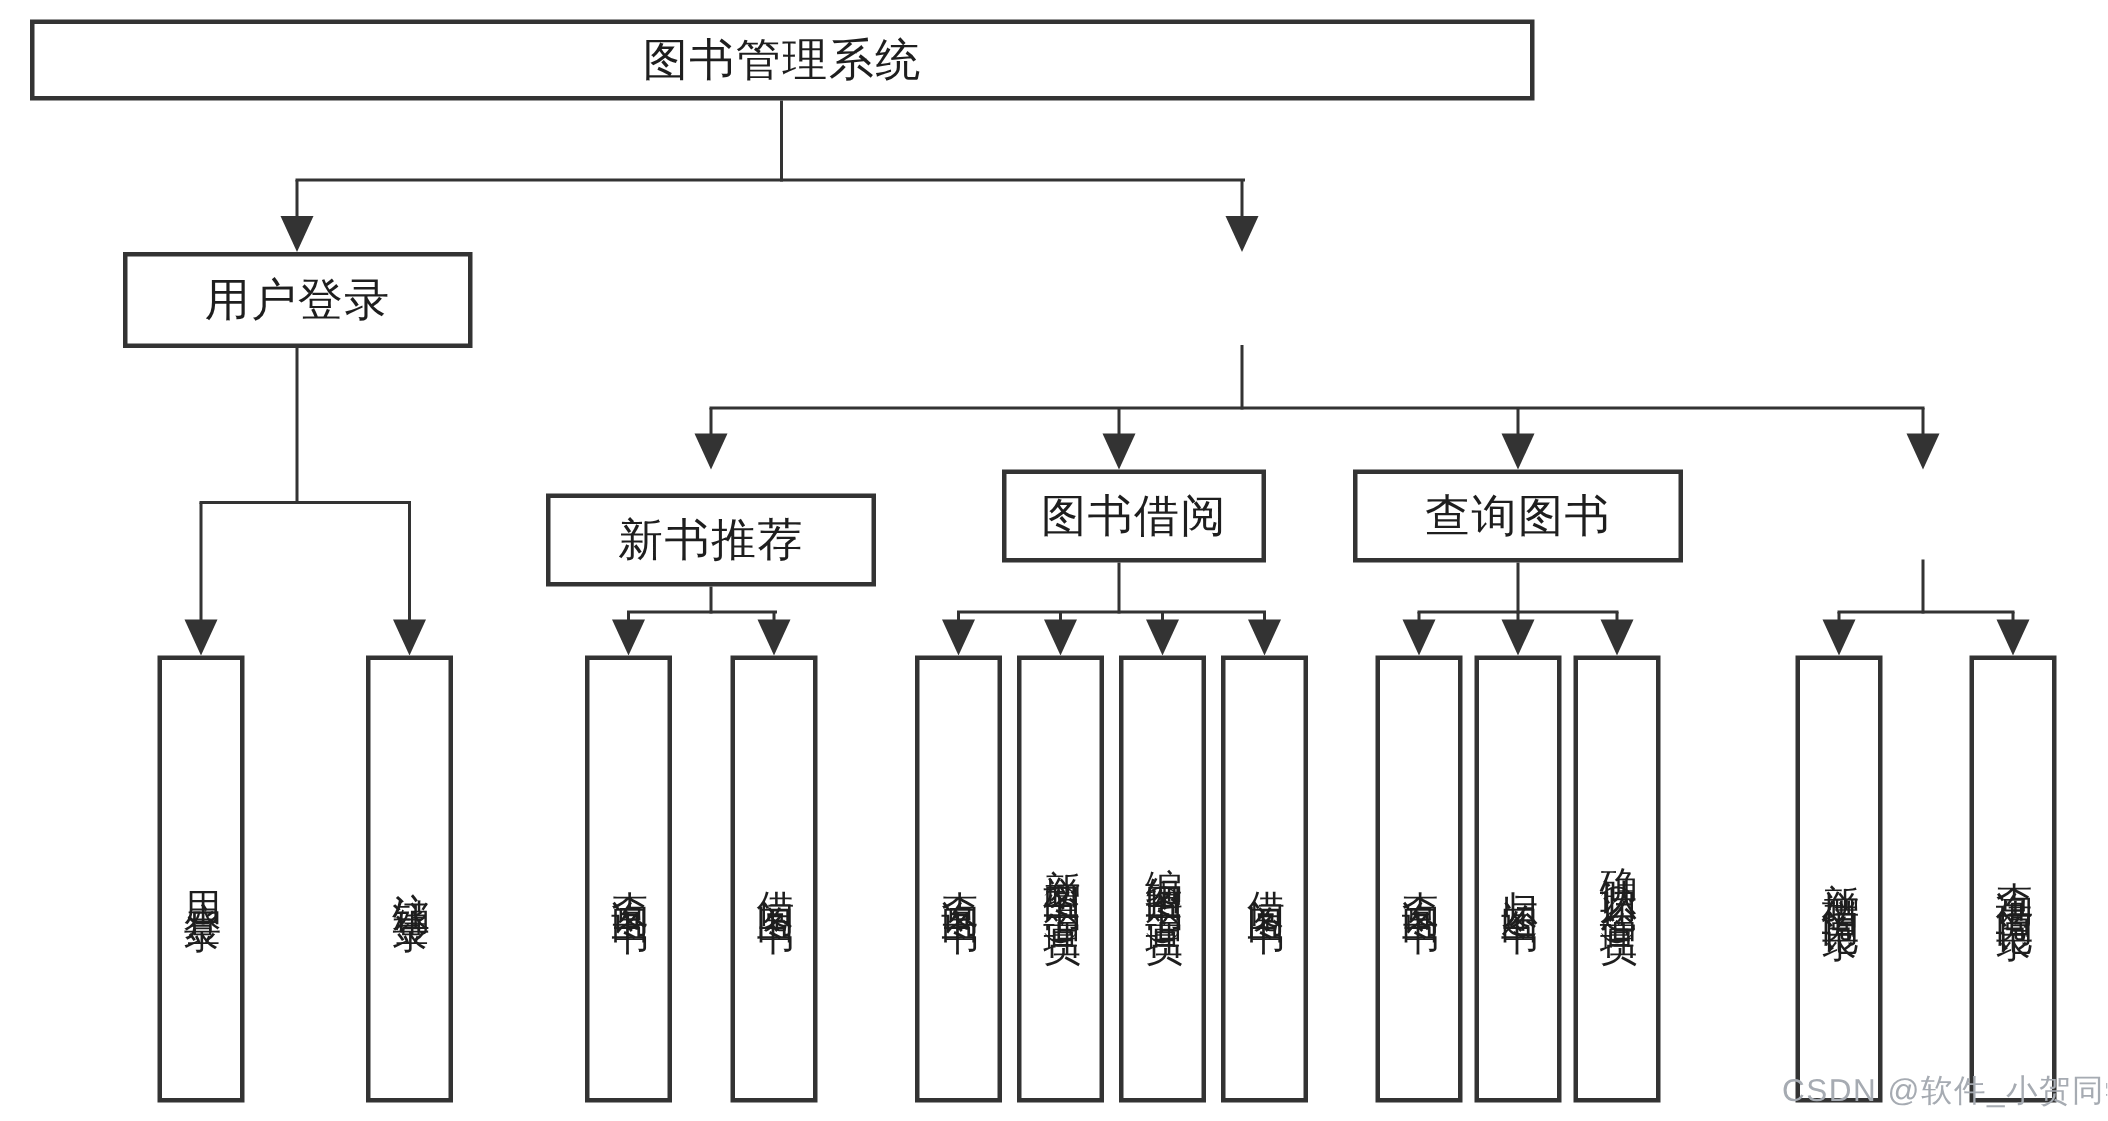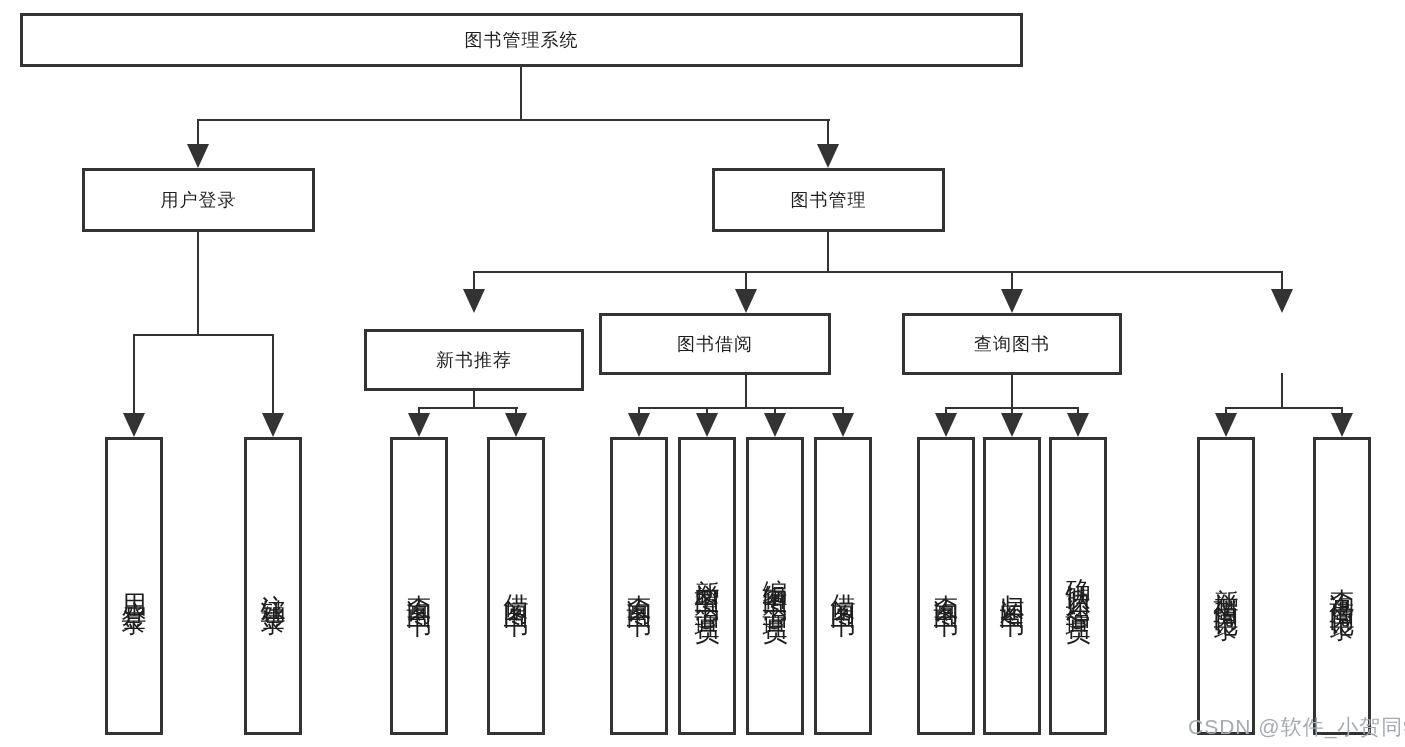--- a/index.html
+++ b/index.html
@@ -13,21 +13,21 @@
   .node {
     position:absolute;
     box-sizing:border-box;
     border:3px solid #333333;
     background:#ffffff;
     display:flex;
     align-items:center;
     justify-content:center;
     color:#1e1e1e;
   }
-  .h-label { font-size:18px; letter-spacing:1px; white-space:nowrap; }
+  .h-label { font-size:30px; letter-spacing:1px; white-space:nowrap; }
   .leaf span {
     writing-mode:vertical-rl;
     text-orientation:mixed;
     font-size:25px;
     letter-spacing:6px;
     line-height:1;
     white-space:nowrap;
   }
   .vline { position:absolute; width:2px; background:#333333; }
   .hline { position:absolute; height:2px; background:#333333; }
@@ -111,28 +111,25 @@
   <div class="arrowhead" style="left:1215px;top:413px"></div>
   <div class="arrowhead" style="left:1331px;top:413px"></div>
 
   <div class="node" style="left:20px;top:13px;width:1003px;height:54px">
     <span class="h-label">图书管理系统</span>
   </div>
 
   <div class="node" style="left:82px;top:168px;width:233px;height:64px">
     <span class="h-label">用户登录</span>
   </div>
-  <div class="node" style="left:712px;top:168px;width:233px;height:64px">
-    <span class="h-label">图书管理</span>
-  </div>
 
   <div class="node" style="left:364px;top:329px;width:220px;height:62px">
     <span class="h-label">新书推荐</span>
   </div>
-  <div class="node" style="left:599px;top:313px;width:232px;height:62px">
+  <div class="node" style="left:668px;top:313px;width:176px;height:62px">
     <span class="h-label">图书借阅</span>
   </div>
   <div class="node" style="left:902px;top:313px;width:220px;height:62px">
     <span class="h-label">查询图书</span>
   </div>
 
   <div class="node leaf" style="left:105px;top:437px;width:58px;height:298px">
     <span>用户登录</span>
   </div>
   <div class="node leaf" style="left:244px;top:437px;width:58px;height:298px">

